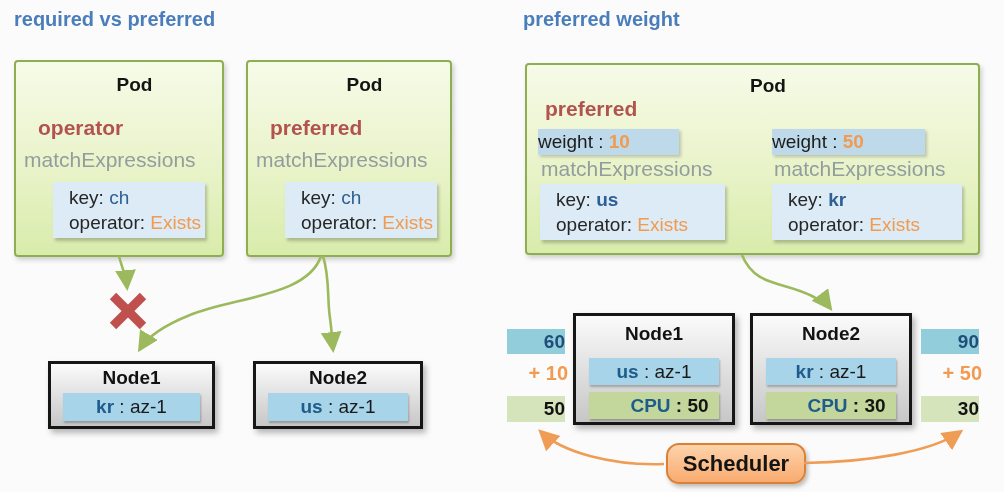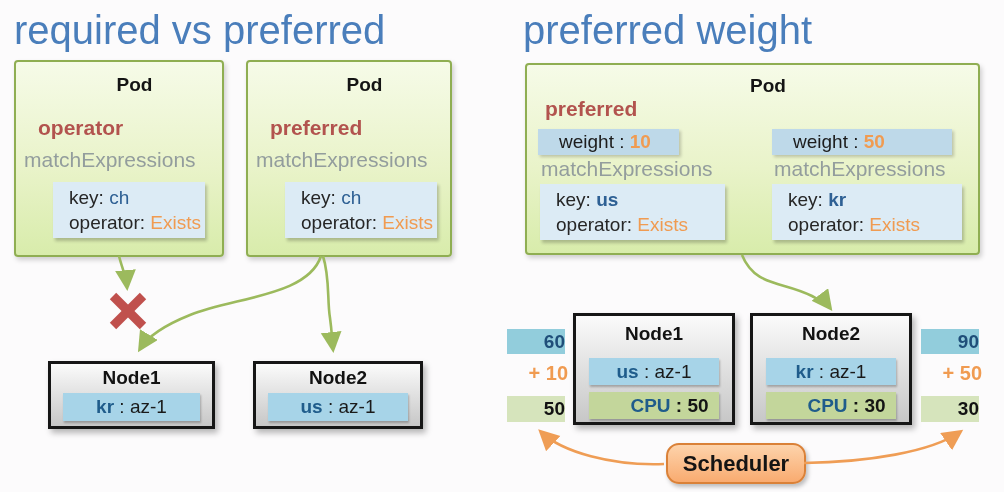--- a/index.html
+++ b/index.html
@@ -1,20 +1,20 @@
 <!DOCTYPE html>
 <html><head>
 <meta charset="utf-8">
 <style>
   html,body{margin:0;padding:0;background:#ffffff;}
   .canvas{
     position:relative;width:1004px;height:492px;background:#fcfbfc;
     font-family:"Liberation Sans",sans-serif;overflow:hidden;
   }
-  .section-title{position:absolute;font-size:40px;font-weight:normal;color:#4a7ebb;letter-spacing:0px;}
+  .section-title{position:absolute;font-size:20px;font-weight:bold;color:#4a7ebb;letter-spacing:0px;}
   .left-title{left:14px;top:8px;}
   .right-title{left:523px;top:8px;}
 
   
   .pod{
     position:absolute;border:2px solid #8fae52;border-radius:4px;
     background:linear-gradient(180deg,#f6fbe8 0%,#e9f3c9 55%,#d8ecab 100%);
     box-shadow:2px 3px 5px rgba(0,0,0,.18);
   }
   .pod-1{left:14px;top:60px;width:206px;height:193px;}
@@ -30,24 +30,24 @@
     position:absolute;background:#dcebf5;box-shadow:2px 3px 3px rgba(0,0,0,.22);
     font-size:19px;line-height:25px;color:#262626;padding:3px 0 0 16px;box-sizing:border-box;
   }
   .pod-1 .kv-box,.pod-2 .kv-box{left:13px;top:120px;width:152px;height:56px;margin-left:24px;}
   .kv-key{color:#2e6094;}
   .kv-key.bold{font-weight:bold;}
   .kv-op{color:#f09b51;}
 
   .weight-box{
     position:absolute;background:#bed9e9;box-shadow:2px 2px 3px rgba(0,0,0,.2);
-    font-size:19px;line-height:26px;height:26px;color:#1c1c1c;padding-left:21px;box-sizing:border-box;
+    font-size:19px;line-height:26px;height:26px;color:#1c1c1c;padding-left:0;box-sizing:border-box;
   }
   .weight-1{left:11px;top:64px;width:141px;}
-  .weight-2{left:245px;top:64px;width:180px;}
+  .weight-2{left:245px;top:64px;width:153px;}
   .weight-val{color:#f09b51;font-weight:bold;}
   .match-r1{left:14px;top:92px;}
   .match-r2{left:247px;top:92px;}
   .kv-r1{left:13px;top:119px;width:185px;height:56px;}
   .kv-r2{left:245px;top:119px;width:190px;height:56px;}
 
   
   .node{
     position:absolute;border:3px solid #161616;
     background:linear-gradient(180deg,#fbfbfb 0%,#e3e3e3 45%,#c7c7c7 100%);

